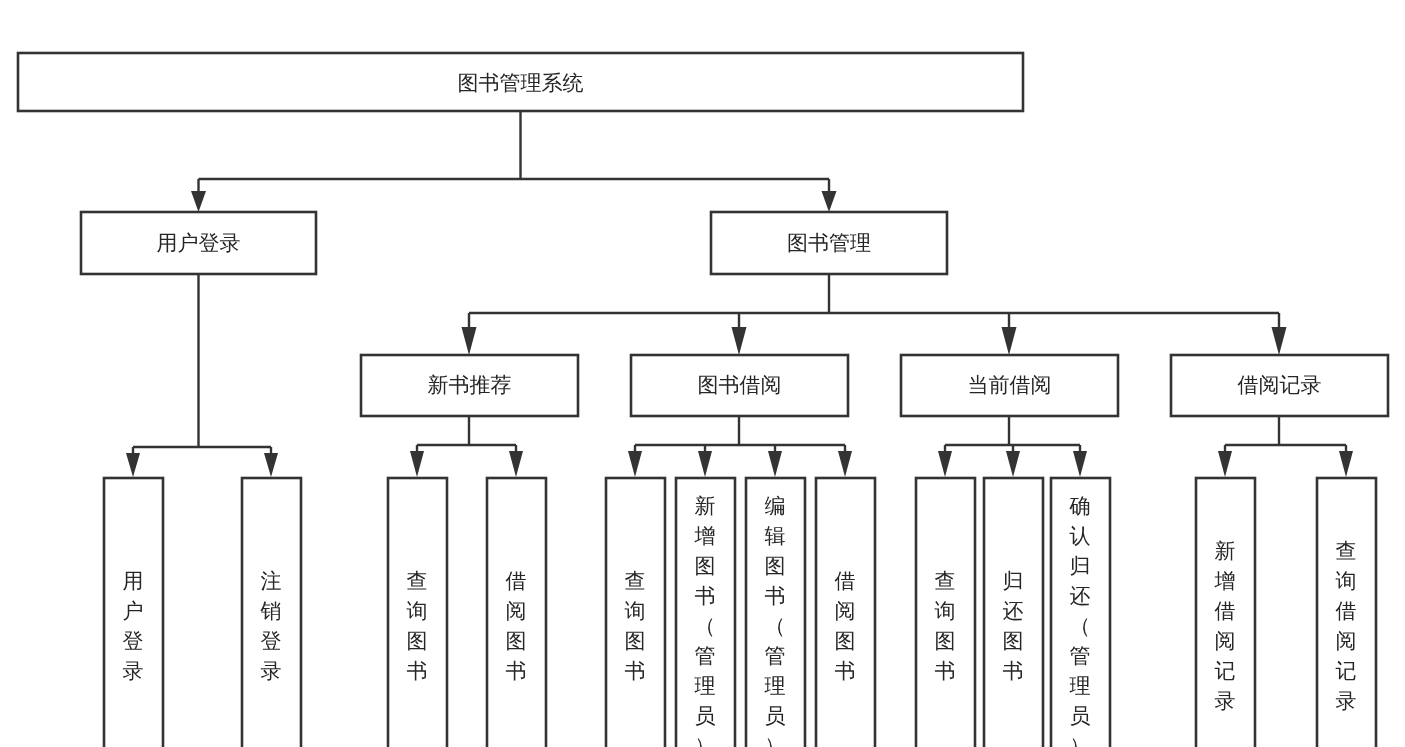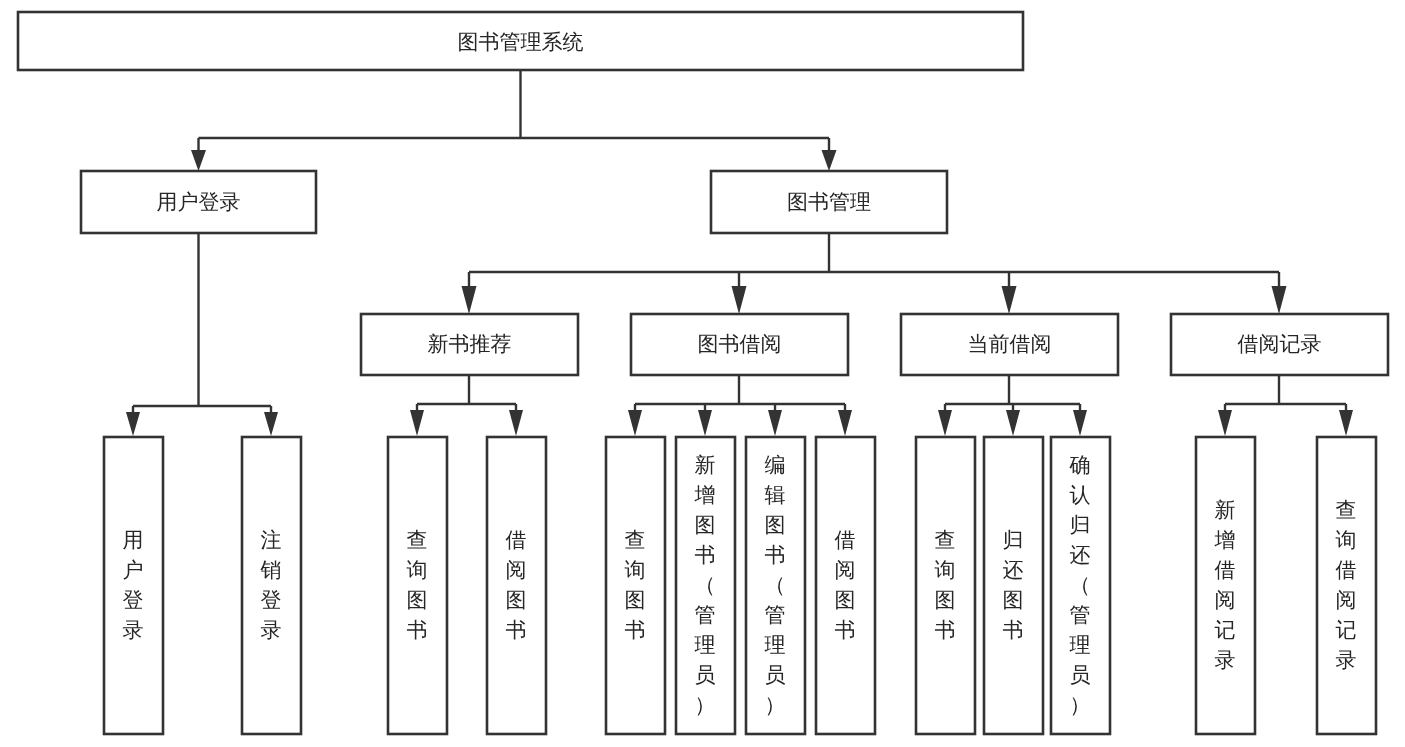--- a/index.html
+++ b/index.html
@@ -11,20 +11,21 @@
     width: 1405px;
     height: 747px;
     font-family: "DejaVu Sans", "Liberation Sans", sans-serif;
     overflow: hidden;
   }
   #diagram-root {
     position: relative;
     width: 1405px;
     height: 653px;
     background: #ffffff;
+    margin-top: 41px;
   }
   svg.diagram-canvas {
     position: absolute;
     left: 0;
     top: 0;
     width: 1405px;
     height: 747px;
   }
   .node-box {
     fill: #ffffff;

